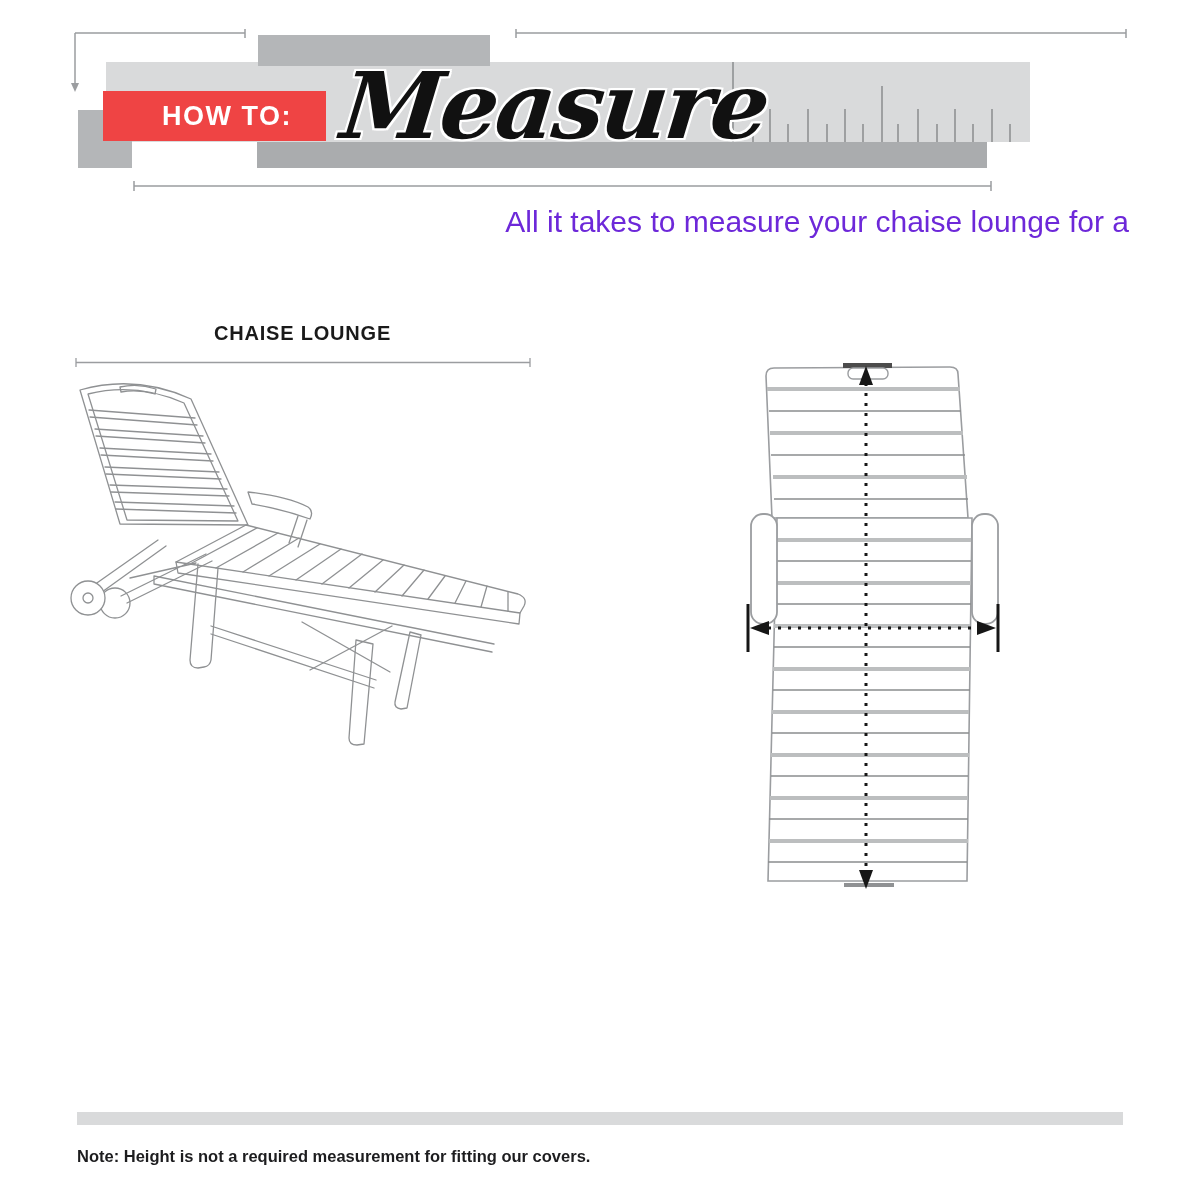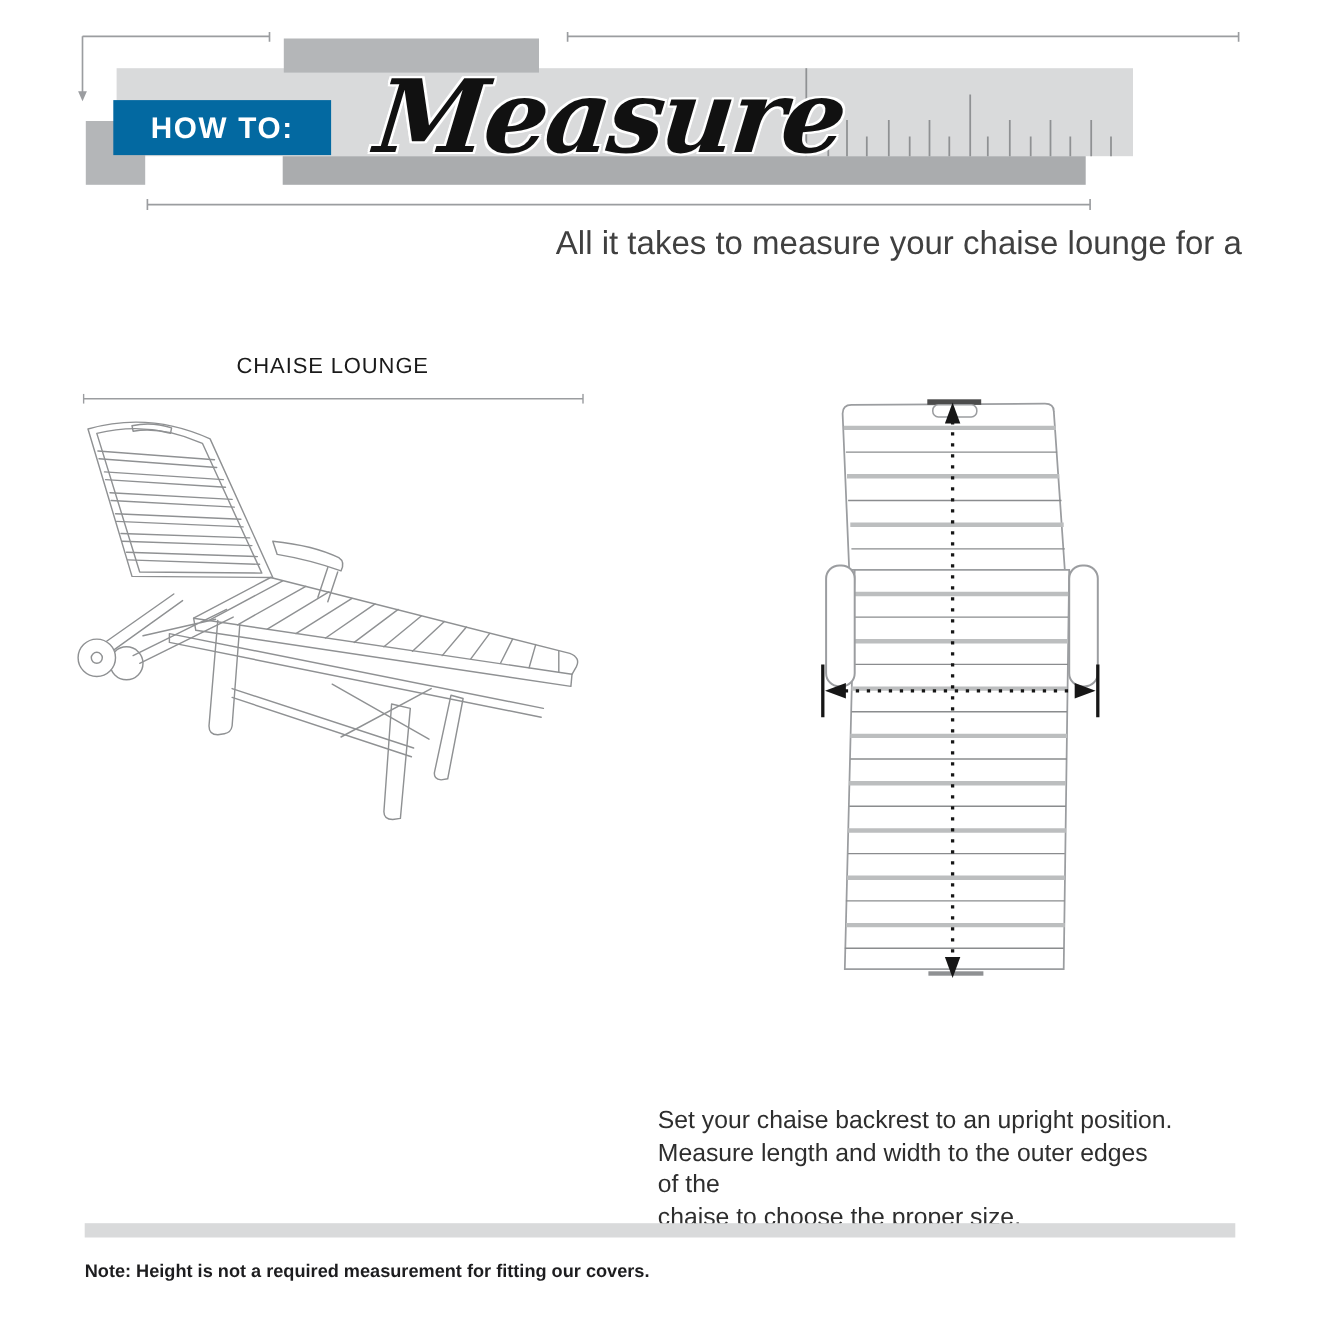--- a/index.html
+++ b/index.html
@@ -7,44 +7,44 @@
     position:relative;width:1200px;height:1200px;background:#ffffff;overflow:hidden;
     font-family:"Liberation Sans", sans-serif;color:#1d1d1f;
   }
   .abs{position:absolute;}
   
   .band-light{left:106px;top:62px;width:924px;height:80px;background:#d9dadb;z-index:1;}
   .band-top-mid{left:258px;top:35px;width:232px;height:31px;background:#b4b6b8;z-index:2;}
   .block-left-small{left:78px;top:110px;width:54px;height:58px;background:#b4b6b8;z-index:2;}
   .band-bottom-mid{left:257px;top:142px;width:730px;height:26px;background:#aaacae;z-index:2;}
   .kicker-box{
-    left:103px;top:91px;width:198px;height:50px;background:#0369a1;z-index:4;
-    display:flex;align-items:center;justify-content:center;
+    left:103px;top:91px;width:198px;height:50px;background:#ef4444;z-index:4;
+    display:flex;align-items:center;justify-content:center;padding-left:25px;
   }
   .kicker-box span{
     color:#ffffff;font-weight:bold;font-size:27px;letter-spacing:1.5px;
   }
   .script-title{
     left:342px;top:56px;z-index:5;
     font-family:"DejaVu Serif", serif;font-style:italic;font-weight:bold;
     font-size:92px;line-height:1.1;color:#111;letter-spacing:-3px;
     transform:skewX(-6deg);
     text-shadow:2px 0 0 #fff,-2px 0 0 #fff,0 2px 0 #fff,0 -2px 0 #fff,
                 2px 2px 0 #fff,-2px -2px 0 #fff,2px -2px 0 #fff,-2px 2px 0 #fff;
   }
   .header-decor{left:0;top:0;z-index:3;pointer-events:none;}
   
   .subtitle{
     right:71px;top:203px;width:760px;text-align:right;
-    font-size:30px;line-height:37px;color:#404040;z-index:6;
+    font-size:30px;line-height:37px;color:#6d28d9;z-index:6;
   }
   
   .chaise-label{
     left:75px;top:322px;width:455px;text-align:center;
-    font-weight:normal;font-size:20px;letter-spacing:0.8px;color:#1a1a1a;
+    font-weight:bold;font-size:20px;letter-spacing:0.8px;color:#1a1a1a;
   }
   .label-rule{left:75px;top:358px;width:456px;height:9px;}
   .chaise-sketch{left:58px;top:372px;}
   
   .topdown-sketch{left:720px;top:353px;}
   
   .instructions{
     left:598px;top:1003px;width:470px;
     font-size:22.5px;line-height:29.5px;color:#2e2e2e;
   }
@@ -196,22 +196,17 @@
     </g>
 
     <g>
       <path d="M38,275 L262,275" stroke="#161616" stroke-width="3" stroke-dasharray="3,7" fill="none"></path>
       <path d="M28,251 L28,299 M278,251 L278,299" stroke="#161616" stroke-width="3" fill="none"></path>
       <polygon points="30,275 49,268 49,282" fill="#161616"></polygon>
       <polygon points="276,275 257,268 257,282" fill="#161616"></polygon>
     </g>
   </svg>
 
-  <div class="abs instructions">
-    <div>Set your chaise backrest to an upright position.</div>
-    <div>Measure length and width to the outer edges of the</div>
-    <div>chaise to choose the proper size.</div>
-  </div>
 
   <div class="abs footer-bar"></div>
   <div class="abs note">Note: Height is not a required measurement for fitting our covers.</div>
 
 </div>
 
 </body></html>

